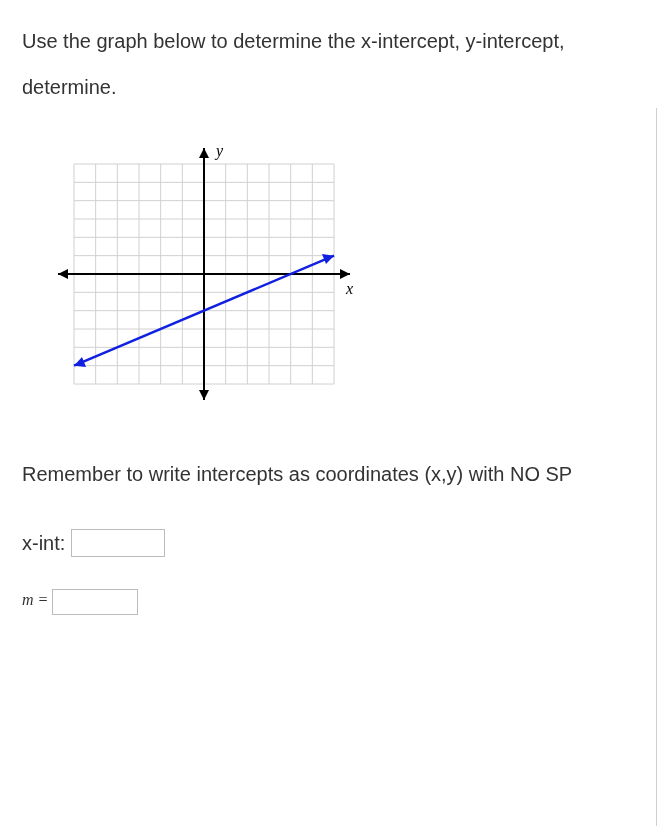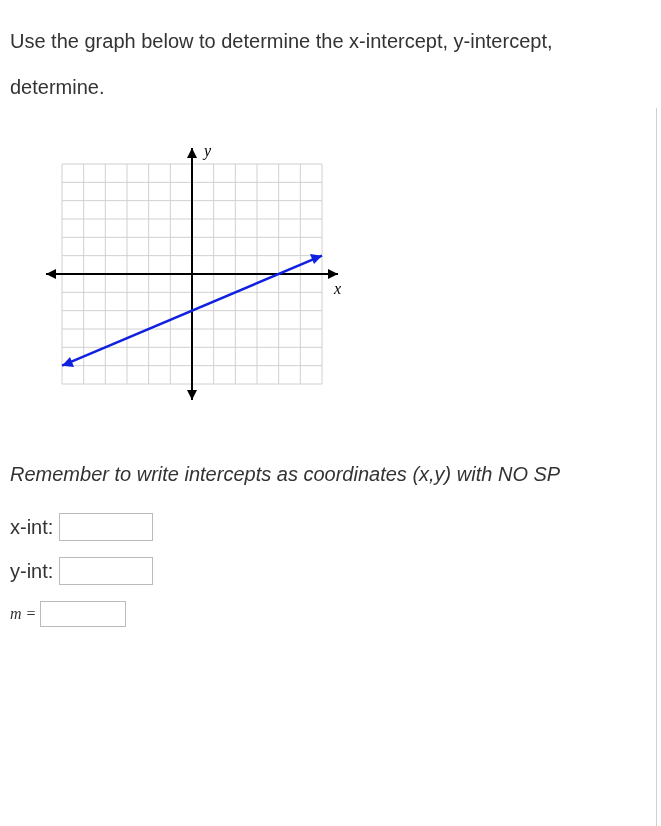--- a/index.html
+++ b/index.html
@@ -7,39 +7,37 @@
       font-family: Arial, Helvetica, sans-serif;
       font-size: 20px;
       color: #333;
       background: #fff;
       width: 661px;
       height: 826px;
       overflow: hidden;
       position: relative;
     }
     .content {
-      padding: 18px 0 0 10px;
+      padding: 18px 0 0 22px;
       line-height: 1.4;
     }
     .question-text {
       margin-bottom: 24px;
       line-height: 2.3;
     }
     .graph-container {
       margin: 10px 0 30px 22px;
     }
     .hint-text {
       margin-top: 30px;
       line-height: 2.3;
-      font-style: italic;
     }
     .input-row {
-      margin-top: 16px;
+      margin-top: 32px;
       display: flex;
-      align-items: center;
     }
     .input-row:first-of-type {
       margin-top: 40px;
     }
     .input-label {
       margin-right: 6px;
     }
     .slope-label {
       font-family: "Times New Roman", serif;
       font-style: italic;
@@ -142,24 +140,20 @@
 
   <div class="hint-text">
     <span>Remember to write intercepts as coordinates (x,y) with NO SP</span><br>
   </div>
 
   <div class="input-row">
     <span class="input-label">x-int:</span>
     <input type="text" value="" style="">
   </div>
 
-  <div class="input-row">
-    <span class="input-label">y-int:</span>
-    <input type="text" value="" style="">
-  </div>
 
   <div class="input-row">
     <span class="slope-label">m =</span>
     <input type="text" class="slope-input" value="" style="">
   </div>
 </div>
 
 <div class="right-border"></div>
 
 </body></html>

